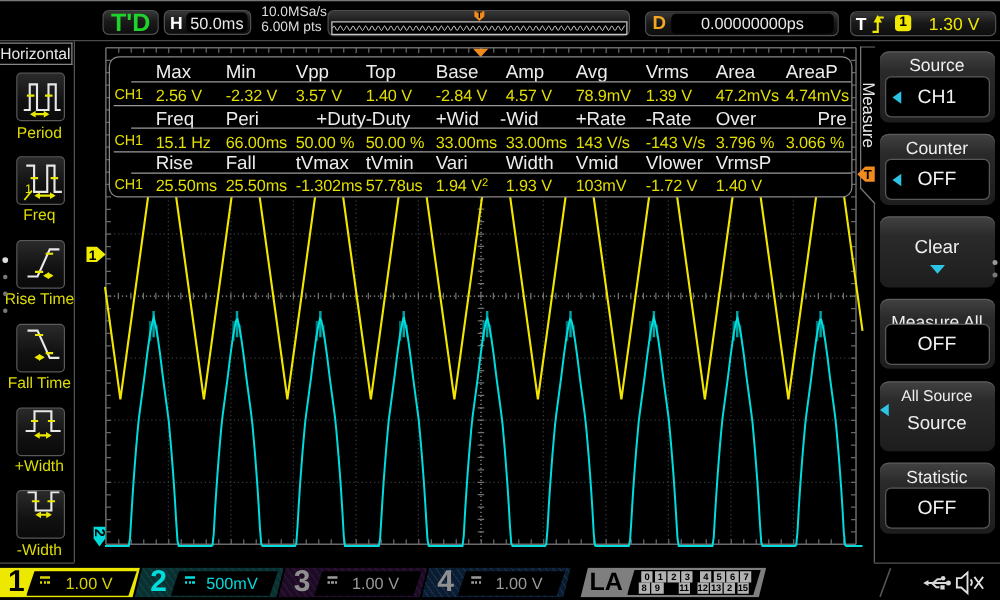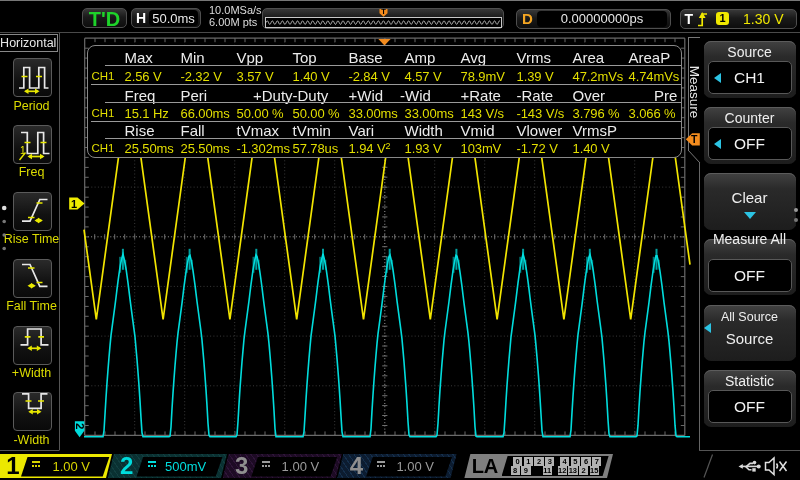--- a/index.html
+++ b/index.html
@@ -267,21 +267,21 @@
       <div class="rbtn" style="top:41.4px;height:56.6px"></div>
       <div class="rhdr" style="top:43.9px;font-size:14px">Source</div>
       <div class="rval" style="top:61.4px;height:33.1px;line-height:31.6px"><span class="tri-l"></span>CH1</div>
       <div class="rbtn" style="top:107.2px;height:56.6px"></div>
       <div class="rhdr" style="top:109.7px;font-size:14px">Counter</div>
       <div class="rval" style="top:127.2px;height:33.1px;line-height:31.6px"><span class="tri-l"></span>OFF</div>
       <div class="rbtn" style="top:173.0px;height:56.6px"></div>
       <div class="rhdr" style="top:190.0px;font-size:15px">Clear</div>
       <div class="tri-d" style="top:212.0px"></div>
       <div class="rbtn" style="top:238.8px;height:56.6px"></div>
-      <div class="rhdr" style="top:231px;font-size:14px">Measure All</div>
+      <div class="rhdr" style="top:249px;font-size:14px">Measure All</div>
       <div class="rval" style="top:258.8px;height:33.1px;line-height:31.6px">OFF</div>
       <div class="rbtn" style="top:304.6px;height:56.6px"></div>
       <div class="rhdr" style="top:308.6px;font-size:12.5px">All Source</div>
       <div class="rhdr" style="top:330.6px;font-size:15px">Source</div>
       <span class="tri-l" style="position:absolute;left:4px;top:327.6px"></span>
       <div class="rbtn" style="top:370.4px;height:56.6px"></div>
       <div class="rhdr" style="top:372.9px;font-size:14px">Statistic</div>
       <div class="rval" style="top:390.4px;height:33.1px;line-height:31.6px">OFF</div>
       <div style="position:absolute;left:93.5px;top:207.5px;width:4.5px;height:4.5px;border-radius:50%;background:#999"></div>
       <div style="position:absolute;left:93.5px;top:217.5px;width:4.5px;height:4.5px;border-radius:50%;background:#777"></div>

